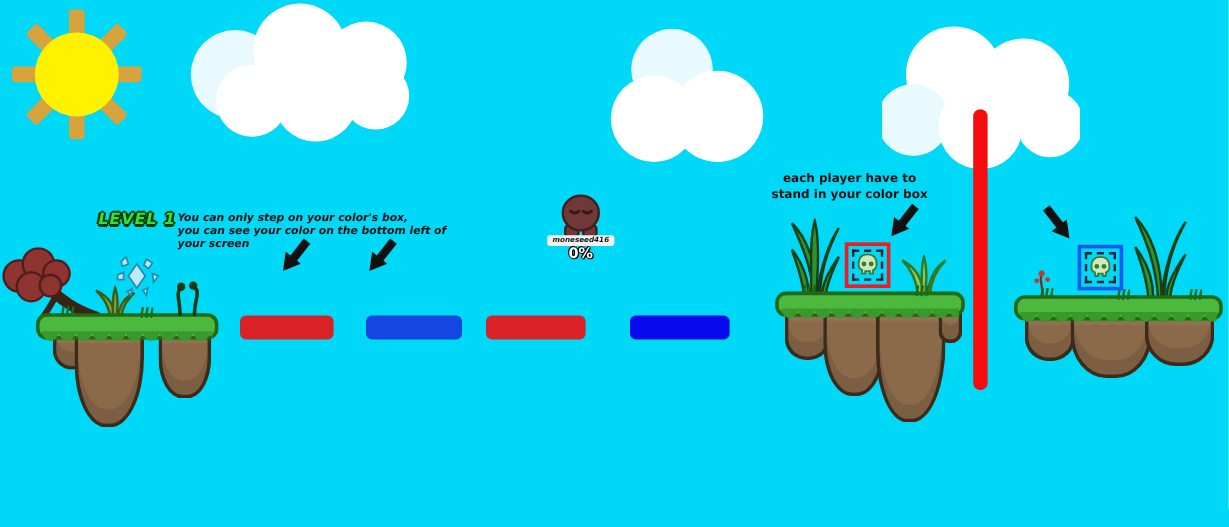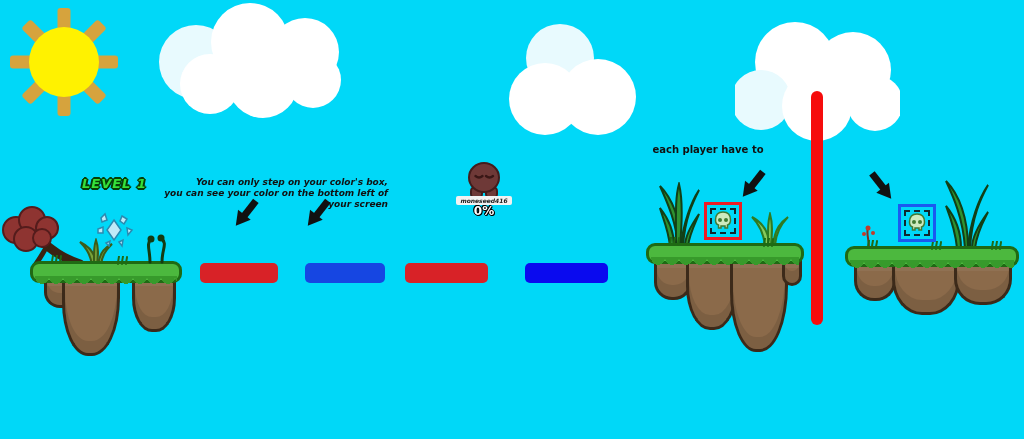--- a/index.html
+++ b/index.html
@@ -3,21 +3,21 @@
 <meta charset="utf-8">
 <style>
   html,body{margin:0;padding:0;}
   body{font-family:"DejaVu Sans",sans-serif;}
   #stage{position:relative;width:1024px;height:439px;overflow:hidden;background:var(--sky,#00d8f8);}
   #stage *{box-sizing:border-box;}
   .abs{position:absolute;}
 
   .level-title{font-size:13px;font-weight:bold;font-style:italic;letter-spacing:1px;color:var(--lvl,#35e03a);
     text-shadow:2px 0 0 #063f06,-2px 0 0 #063f06,0 2px 0 #063f06,0 -2px 0 #063f06,1px 1px 0 #063f06,-1px -1px 0 #063f06,1px -1px 0 #063f06,-1px 1px 0 #063f06;}
-  .instr{width:240px;text-align:right;font-size:9px;line-height:11px;font-weight:bold;font-style:italic;color:var(--txt,#111);}
+  .instr{width:240px;text-align:left;font-size:9px;line-height:11px;font-weight:bold;font-style:italic;color:var(--txt,#111);}
   .tip{width:152px;text-align:center;font-size:10px;line-height:13px;font-weight:bold;color:var(--txt,#111);}
 
   .arrow{width:16px;height:34px;}
   .arrow .shaft{position:absolute;left:4.5px;top:0;width:7px;height:20px;background:#111;}
   .arrow .head{position:absolute;left:0;top:18px;width:0;height:0;border-left:8px solid transparent;border-right:8px solid transparent;border-top:14px solid #111;}
 
   .step-box{height:20px;border-radius:5px;}
 
   .grass{background:var(--grass,#4cb83e);border:3px solid var(--grass-line,#1f6a14);border-radius:9px;}
   .fringe{position:absolute;left:2px;right:2px;bottom:-4px;height:8px;
@@ -188,20 +188,21 @@
   </div>
   <svg class="abs tuft" style="left:668px;top:237px;" width="12" height="9" viewBox="0 0 12 9">
       <path d="M2 8 C2 4 3 2 3 0 M6 8 C6 3 7 2 7 0 M10 8 C10 5 11 3 11 1"></path>
     </svg>
   <svg class="abs tuft" style="left:762px;top:238px;" width="12" height="9" viewBox="0 0 12 9">
       <path d="M2 8 C2 4 3 2 3 0 M6 8 C6 3 7 2 7 0 M10 8 C10 5 11 3 11 1"></path>
     </svg>
 
   <div class="abs tip" style="left:632px;top:143px;">
     <div>each player have to</div>
+    <div>stand in your color box</div>
   </div>
   <div class="abs arrow" style="left:744px;top:168px;transform:rotate(38deg);">
     <div class="shaft"></div>
     <div class="head"></div>
   </div>
   <div class="abs zone" style="left: 704px; top: 202px; border-color: rgb(238, 28, 36);">
     <div class="zone-dash"></div>
     <svg width="22" height="22" viewBox="0 0 22 22">
       <path d="M11 2 C5 2 3.5 6 3.5 10 C3.5 12.5 5 14.5 6.5 15 L6.5 18 L9 18 L9 16 L13 16 L13 18 L15.5 18 L15.5 15 C17 14.5 18.5 12.5 18.5 10 C18.5 6 17 2 11 2 Z" fill="#cdeabf" stroke="#3f7a33" stroke-width="1.5"></path>
       <circle cx="8" cy="10" r="2" fill="#3f7a33"></circle>

